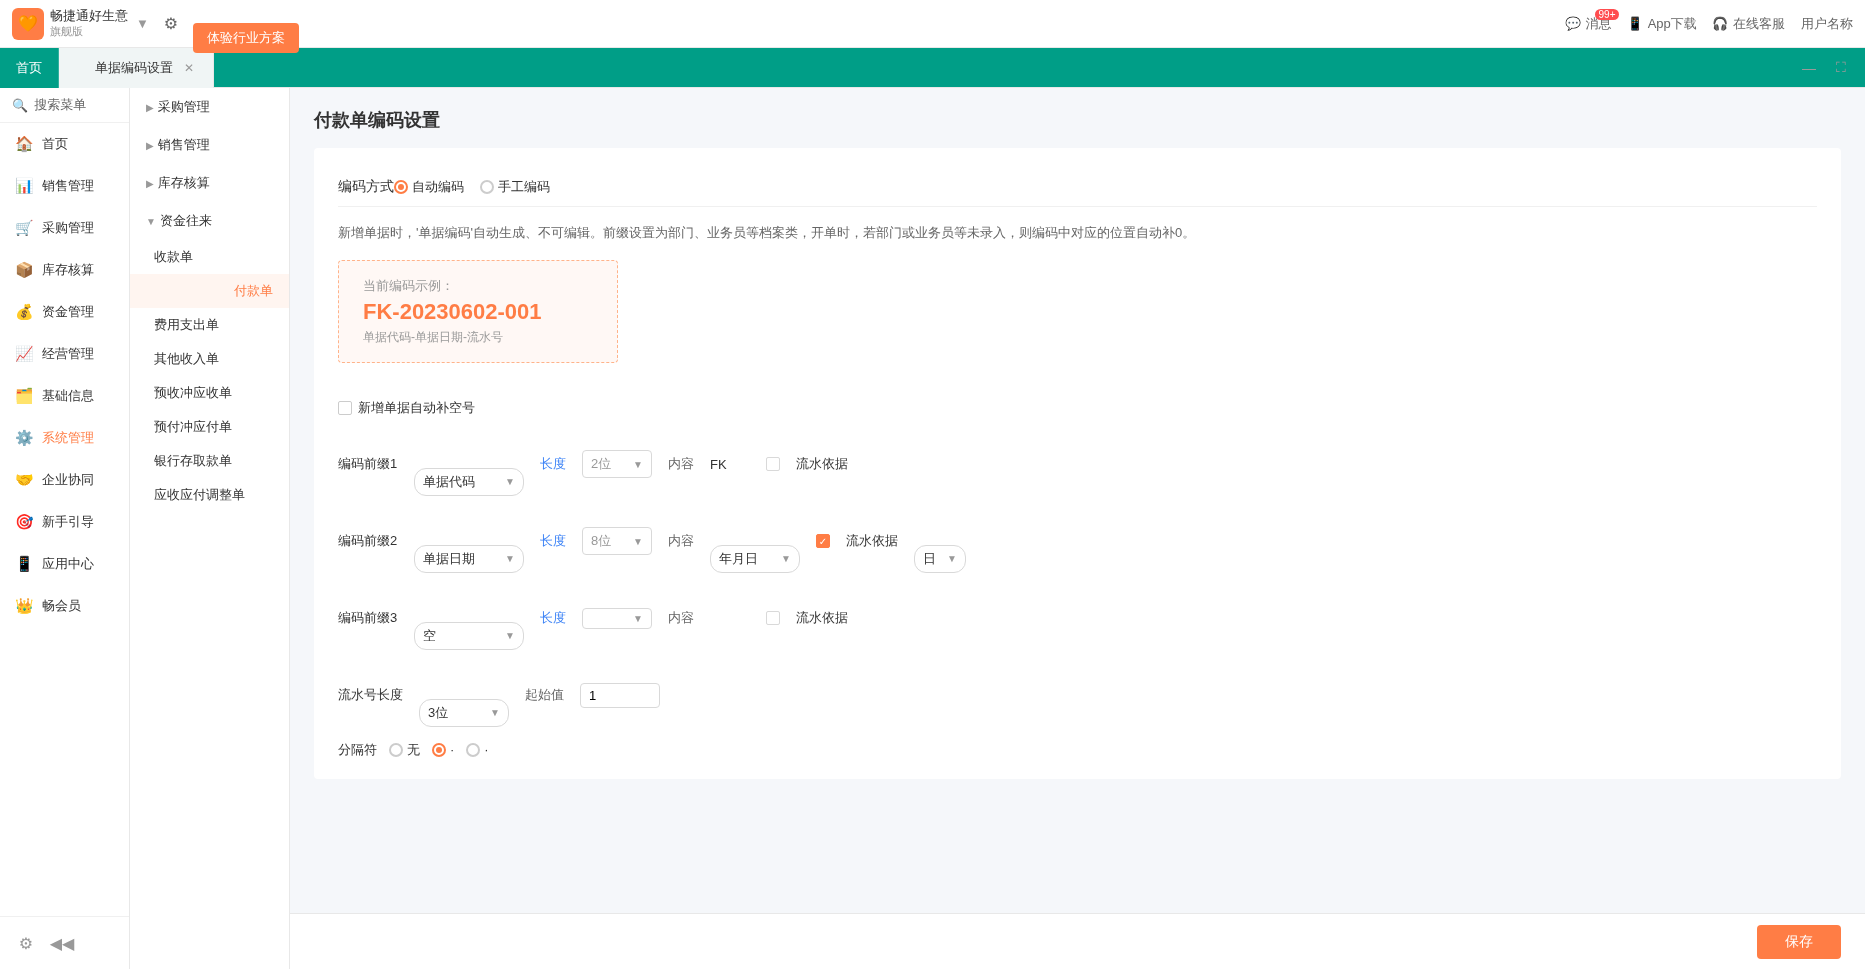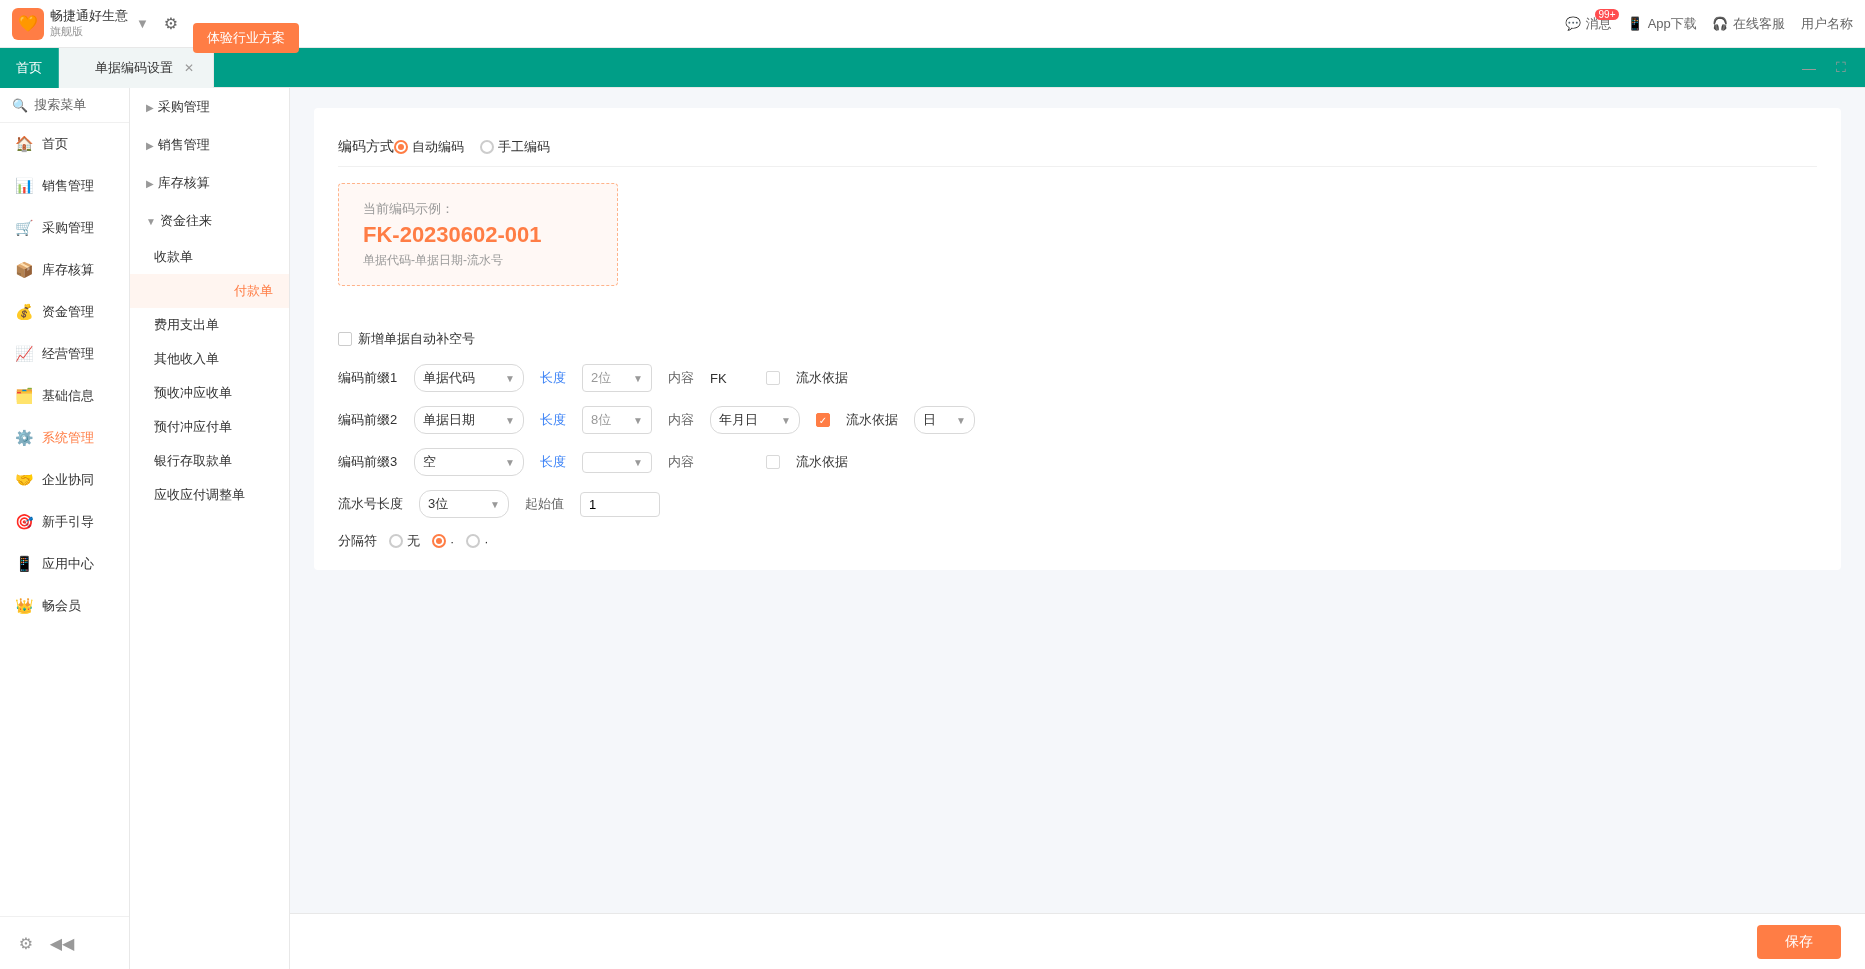--- a/index.html
+++ b/index.html
@@ -66,33 +66,33 @@
     .radio-group { display: flex; align-items: center; gap: 16px; }
     .radio-item { display: flex; align-items: center; gap: 4px; font-size: 13px; color: #333; cursor: pointer; }
     .radio-circle { width: 14px; height: 14px; border-radius: 50%; border: 2px solid #ccc; display: inline-block; position: relative; }
     .radio-circle.checked { border-color: #ff7d45; }
     .radio-circle.checked::after { content: ''; position: absolute; top: 2px; left: 2px; width: 6px; height: 6px; border-radius: 50%; background: #ff7d45; }
 
     
     .info-text { font-size: 13px; color: #666; margin-bottom: 16px; line-height: 1.6; }
 
     
-    .preview-box { background: #fff8f5; border: 1px dashed #ffb38a; border-radius: 4px; padding: 16px 24px; margin-bottom: 28px; display: inline-block; min-width: 280px; }
+    .preview-box { background: #fff8f5; border: 1px dashed #ffb38a; border-radius: 4px; padding: 16px 24px; margin-bottom: 20px; display: inline-block; min-width: 280px; }
     .preview-label { font-size: 13px; color: #999; margin-bottom: 4px; }
     .preview-code { font-size: 22px; font-weight: 600; color: #ff7d45; }
     .preview-desc { font-size: 12px; color: #999; margin-top: 4px; }
 
     
     .checkbox-row { display: flex; align-items: center; gap: 6px; margin-bottom: 16px; font-size: 13px; color: #333; }
     .checkbox-box { width: 14px; height: 14px; border: 1px solid #ccc; border-radius: 2px; display: inline-block; }
 
     
     .config-row { display: flex; align-items: center; gap: 16px; margin-bottom: 14px; }
     .config-label { font-size: 13px; color: #333; min-width: 60px; }
-    .select-box { border: 1px solid #d9d9d9; border-radius: 12px; padding: 4px 8px; font-size: 13px; color: #333; background: #fff; display: flex; align-items: center; gap: 20px; min-width: 90px; cursor: pointer; }
+    .select-box { border: 1px solid #d9d9d9; border-radius: 12px; padding: 4px 8px; font-size: 13px; color: #333; background: #fff; display: flex; align-items: center; gap: 11px; min-width: 90px; cursor: pointer; margin-top: 35px; }
     .select-box-wide { min-width: 110px; }
     .select-chevron { font-size: 10px; color: #999; margin-left: auto; }
     .length-label { font-size: 13px; color: #3b82f6; text-align: right; }
     .length-box { border: 1px solid #d9d9d9; border-radius: 4px; padding: 4px 8px; font-size: 13px; color: #999; background: #fff; display: flex; align-items: center; gap: 4px; min-width: 70px; cursor: pointer; text-align: right; }
     .content-label { font-size: 13px; color: #666; }
     .content-value { font-size: 13px; color: #333; min-width: 40px; }
     .checkbox-inline { width: 14px; height: 14px; border: 1px solid #d9d9d9; border-radius: 2px; display: inline-block; cursor: pointer; }
     .checkbox-checked { background: #ff7d45; border-color: #ff7d45; display: flex; align-items: center; justify-content: center; color: white; font-size: 10px; }
     .water-label { font-size: 13px; color: #333; }
 
@@ -258,39 +258,41 @@
       <div class="submenu-item">预收冲应收单</div>
       <div class="submenu-item">预付冲应付单</div>
       <div class="submenu-item">银行存取款单</div>
       <div class="submenu-item">应收应付调整单</div>
     </div>
   </div>
 
   <div class="content-area">
     <div class="main-content">
 
+      <div class="page-title">付款单编码设置</div>
 
       <div class="settings-card">
 
         
         <div class="encoding-type-row">
           <span class="encoding-type-label">编码方式</span>
           <div class="radio-group">
             <label class="radio-item">
               <span class="radio-circle checked"></span>
               <span>自动编码</span>
             </label>
             <label class="radio-item">
               <span class="radio-circle"></span>
               <span>手工编码</span>
             </label>
           </div>
         </div>
 
         
+        <div class="info-text">新增单据时，'单据编码'自动生成、不可编辑。前缀设置为部门、业务员等档案类，开单时，若部门或业务员等未录入，则编码中对应的位置自动补0。</div>
 
         
         <div class="preview-box">
           <div class="preview-label">当前编码示例：</div>
           <div class="preview-code">FK-20230602-001</div>
           <div class="preview-desc">单据代码-单据日期-流水号</div>
         </div>
 
         
         <div class="checkbox-row" style="margin-top:16px;">

